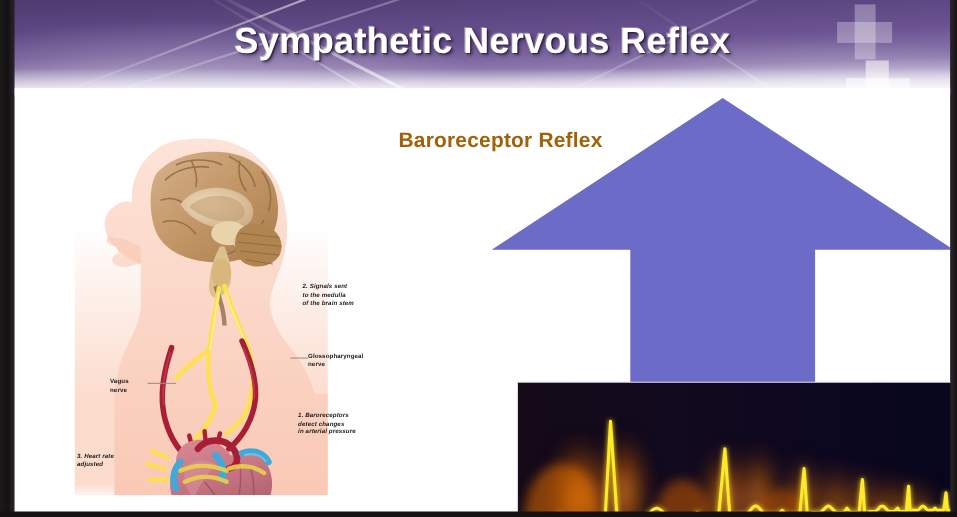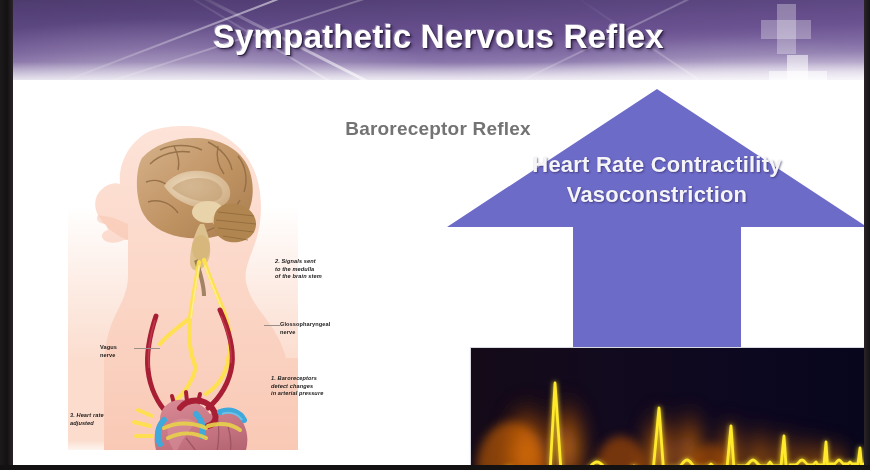--- a/index.html
+++ b/index.html
@@ -116,26 +116,26 @@
   .stage {
     position: absolute;
     left: 13px; top: 80px;
     width: 851px; height: 390px;
     background: #ffffff;
   }
 
   
   .reflex-caption {
     position: absolute;
-    left: 320px; top: 36px;
+    left: 337px; top: 36px;
     width: 210px;
     text-align: center;
     font-size: 19px;
     font-weight: bold;
-    color: #737373;
+    color: #a16207;
     line-height: 1.33;
     letter-spacing: 0.2px;
   }
 
   
   .anatomy {
     position: absolute;
     left: 55px; top: 40px;
     width: 230px; height: 330px;
     background: linear-gradient(180deg,#ffffff 0%, #ffffff 26%, #fdeee7 48%, #fbdccd 74%, #fbdccd 97%, #fdf4ef 100%);
@@ -379,23 +379,20 @@
 adjusted</div>
       <div class="anno a-glosso">Glossopharyngeal
 nerve</div>
       <div class="anno a-vagus">Vagus
 nerve</div>
     </div>
 
     <svg class="up-arrow" viewBox="0 0 424 268">
       <polygon points="212,4 422,142 296,142 296,268 128,268 128,142 2,142" fill="#6d6bc8"></polygon>
     </svg>
-    <div class="arrow-label">Heart Rate
-Contractility
-Vasoconstriction</div>
 
     <div class="ecg-panel">
       <svg width="398" height="177" viewBox="0 0 398 177">
         <defs>
           <radialGradient id="g1" cx="0.5" cy="0.5" r="0.5">
             <stop offset="0%" stop-color="#ff9a12" stop-opacity="0.95"></stop>
             <stop offset="55%" stop-color="#d95f08" stop-opacity="0.45"></stop>
             <stop offset="100%" stop-color="#0b0820" stop-opacity="0"></stop>
           </radialGradient>
           <linearGradient id="bgG" x1="0" y1="0" x2="1" y2="0">

